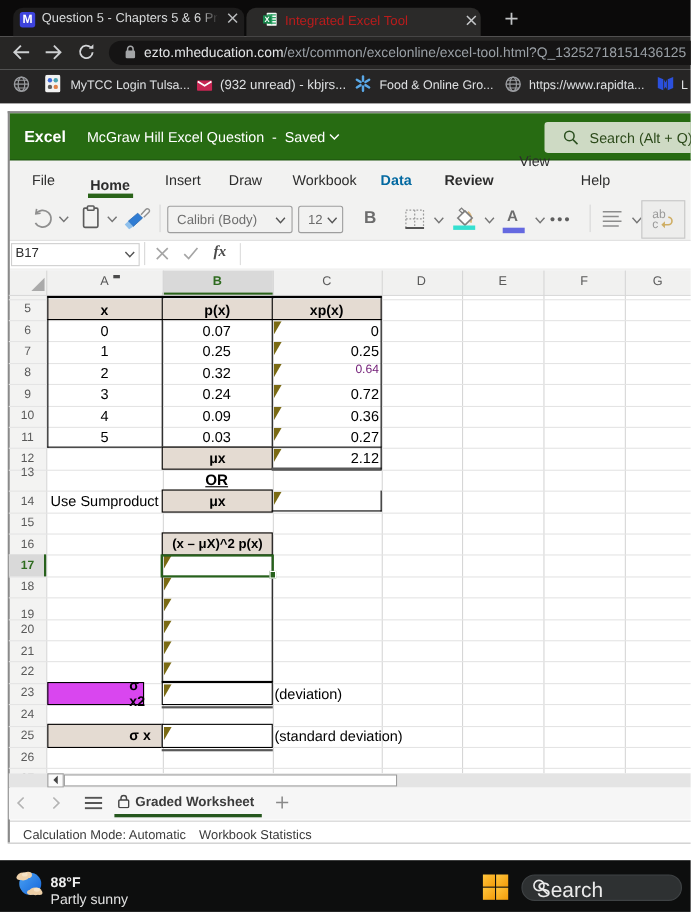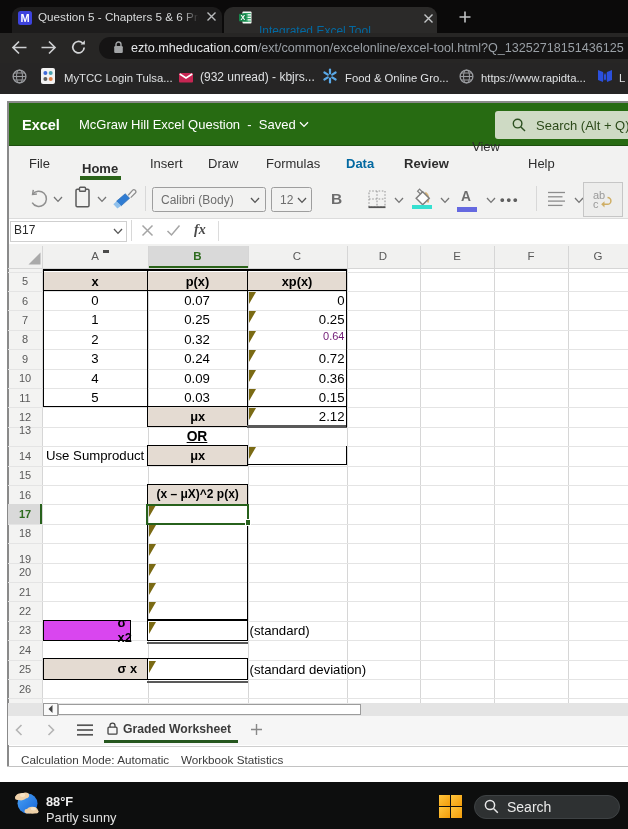--- a/index.html
+++ b/index.html
@@ -24,21 +24,21 @@
 <g stroke="#28a262" stroke-width="1.1">
       <line x1="4.2" y1="2.6" x2="11.8" y2="2.6"></line>
       <line x1="4.2" y1="5.1" x2="11.8" y2="5.1"></line>
       <line x1="4.2" y1="7.6" x2="11.8" y2="7.6"></line>
       <line x1="4.2" y1="10.1" x2="11.8" y2="10.1"></line>
     </g>
 <line x1="8" y1="2" x2="8" y2="11" stroke="#28a262" stroke-width="1.1"></line>
 <rect x="0" y="2.8" width="7.6" height="7.6" rx="0.8" fill="#17854b"></rect>
 <text x="3.8" y="8.9" font-size="7" font-weight="bold" fill="#fff" text-anchor="middle" font-family="Liberation Sans">X</text>
 </svg>
-<div class="ab" style="left:259px;top:24px;color:#0369a1;font-size:12px;white-space:nowrap">Integrated Excel Tool</div>
+<div class="ab" style="left:259px;top:12px;color:#b91c1c;font-size:12px;white-space:nowrap">Integrated Excel Tool</div>
 <svg class="ab" style="left:423px;top:13px" width="11" height="11" viewBox="0 0 11 11">
     <path d="M1.5 1.5 L9.5 9.5 M9.5 1.5 L1.5 9.5" stroke="#c5c7c9" stroke-width="1.4"></path>
   </svg>
 <svg class="ab" style="left:458px;top:10px" width="14" height="14" viewBox="0 0 14 14">
     <path d="M7 1.5 V12.5 M1.5 7 H12.5" stroke="#c1c3c5" stroke-width="1.6"></path>
   </svg>
 <div class="ab" style="left:0;top:33px;width:628px;height:30px;background:#272625"></div>
 <svg class="ab" style="left:11px;top:40px" width="17" height="15" viewBox="0 0 17 15">
     <path d="M8 1.5 L2 7.5 L8 13.5 M2.2 7.5 H15.5" stroke="#cdcfd1" stroke-width="1.7" fill="none"></path>
   </svg>
@@ -114,21 +114,21 @@
     <line x1="8.9" y1="8.9" x2="13" y2="13" stroke="#2c5020" stroke-width="1.4"></line>
   </svg>
 <div class="ab vc" style="left:536px;top:111px;height:28px;color:#2c4a1a;font-size:13px;white-space:nowrap">Search (Alt + Q)</div>
 <div class="ab" style="left:8.6px;top:145px;width:619.4px;height:1.4px;background:#1d4f0e"></div>
 <div class="ab" style="left:8.6px;top:146.4px;width:619.4px;height:71.4px;background:#f2f2f1"></div>
 <div class="ab" style="left:8.6px;top:217.8px;width:619.4px;height:1.2px;background:#dcdcdc"></div>
 <div class="ab vc" style="left:29px;top:147px;height:32px;color:#2d2d2d;font-size:13px;font-weight:normal">File</div>
 <div class="ab vc" style="left:82px;top:147px;height:43px;color:#2d2d2d;font-size:13px;font-weight:bold">Home</div>
 <div class="ab vc" style="left:150px;top:147px;height:32px;color:#2d2d2d;font-size:13px;font-weight:normal">Insert</div>
 <div class="ab vc" style="left:208px;top:147px;height:32px;color:#2d2d2d;font-size:13px;font-weight:normal">Draw</div>
-<div class="ab vc" style="left:266px;top:147px;height:32px;color:#2d2d2d;font-size:13px;font-weight:normal">Formulas</div>
+<div class="ab vc" style="left:266px;top:147px;height:32px;color:#2d2d2d;font-size:13px;font-weight:normal">Workbook</div>
 <div class="ab vc" style="left:346px;top:147px;height:32px;color:#0369a1;font-size:13px;font-weight:bold">Data</div>
 <div class="ab vc" style="left:404px;top:147px;height:32px;color:#2d2d2d;font-size:13px;font-weight:bold">Review</div>
 <div class="ab vc" style="left:472px;top:130px;height:32px;color:#2d2d2d;font-size:13px;font-weight:normal">View</div>
 <div class="ab vc" style="left:528px;top:147px;height:32px;color:#2d2d2d;font-size:13px;font-weight:normal">Help</div>
 <div class="ab" style="left:80px;top:176.4px;width:41px;height:3.2px;background:#2a6319"></div>
 <svg class="ab" style="left:28px;top:187px" width="22" height="23" viewBox="0 0 22 23">
     <path d="M4.6 7.4 A7.6 7.6 0 1 1 4.2 15.6" stroke="#8f8f8f" stroke-width="1.5" fill="none"></path>
     <path d="M8.9 6.9 L4.6 7.4 L5.3 2.9" stroke="#8f8f8f" stroke-width="1.5" fill="none"></path>
   </svg>
 <svg class="ab" style="left:53px;top:196px" width="10" height="7" viewBox="0 0 10 7">
@@ -311,38 +311,38 @@
 <div class="ab" style="left:157px;top:329.7px;width:80px;height:19.4px;display:flex;align-items:center;justify-content:center;color:#000;font-size:13.2px">0.32</div>
 <div class="ab" style="left:248px;top:326px;width:96.5px;height:19.4px;display:flex;align-items:center;justify-content:flex-end;color:#701a75;font-size:11px">0.64</div>
 <div class="ab" style="left:55px;top:349.1px;width:80px;height:19.4px;display:flex;align-items:center;justify-content:center;color:#000;font-size:13.2px">3</div>
 <div class="ab" style="left:157px;top:349.1px;width:80px;height:19.4px;display:flex;align-items:center;justify-content:center;color:#000;font-size:13.2px">0.24</div>
 <div class="ab" style="left:248px;top:349.1px;width:96.5px;height:19.4px;display:flex;align-items:center;justify-content:flex-end;color:#000;font-size:13.2px">0.72</div>
 <div class="ab" style="left:55px;top:368.5px;width:80px;height:19.4px;display:flex;align-items:center;justify-content:center;color:#000;font-size:13.2px">4</div>
 <div class="ab" style="left:157px;top:368.5px;width:80px;height:19.4px;display:flex;align-items:center;justify-content:center;color:#000;font-size:13.2px">0.09</div>
 <div class="ab" style="left:248px;top:368.5px;width:96.5px;height:19.4px;display:flex;align-items:center;justify-content:flex-end;color:#000;font-size:13.2px">0.36</div>
 <div class="ab" style="left:55px;top:387.9px;width:80px;height:19.4px;display:flex;align-items:center;justify-content:center;color:#000;font-size:13.2px">5</div>
 <div class="ab" style="left:157px;top:387.9px;width:80px;height:19.4px;display:flex;align-items:center;justify-content:center;color:#000;font-size:13.2px">0.03</div>
-<div class="ab" style="left:248px;top:387.9px;width:96.5px;height:19.4px;display:flex;align-items:center;justify-content:flex-end;color:#000;font-size:13.2px">0.15</div>
+<div class="ab" style="left:248px;top:387.9px;width:96.5px;height:19.4px;display:flex;align-items:center;justify-content:flex-end;color:#000;font-size:13.2px">0.27</div>
 <div class="ab" style="left:147px;top:406.1px;width:101.4px;height:21.4px;border:1.4px solid #000;box-sizing:border-box;background:#e4dbd2;display:flex;align-items:center;justify-content:center;color:#000;font-size:12.8px;font-weight:bold">μx</div>
 <div class="ab" style="left:248px;top:407.3px;width:96.5px;height:19.4px;display:flex;align-items:center;justify-content:flex-end;color:#000;font-size:13.2px">2.12</div>
 <div class="ab" style="left:247px;top:424.9px;width:100px;height:3.4px;background:#595959"></div>
 <div class="ab" style="left:345.8px;top:407.3px;width:1.4px;height:19.4px;background:#000"></div>
 <div class="ab" style="left:157px;top:426.7px;width:80px;height:19.4px;display:flex;align-items:center;justify-content:center;color:#000;font-size:13.8px;font-weight:bold;text-decoration:underline">OR</div>
 <div class="ab" style="left:46px;top:446.1px;height:19.4px;display:flex;align-items:center;color:#000;font-size:13.2px">Use Sumproduct</div>
 <div class="ab" style="left:147px;top:444.9px;width:101.4px;height:21.4px;border:1.4px solid #000;box-sizing:border-box;background:#e4dbd2;display:flex;align-items:center;justify-content:center;color:#000;font-size:12.8px;font-weight:bold">μx</div>
 <div class="ab" style="left:247px;top:464.1px;width:100.2px;height:1.4px;background:#000"></div>
 <div class="ab" style="left:345.8px;top:446.1px;width:1.4px;height:19.4px;background:#000"></div>
 <div class="ab" style="left:147px;top:483.7px;width:101.4px;height:21.4px;border:1.4px solid #000;box-sizing:border-box;background:#e4dbd2;display:flex;align-items:center;justify-content:center;color:#000;font-size:12px;font-weight:bold;white-space:nowrap">(x – μX)^2 p(x)</div>
 <div class="ab" style="left:147px;top:504.3px;width:1.4px;height:115.4px;background:#000"></div>
 <div class="ab" style="left:247px;top:504.3px;width:1.4px;height:115.4px;background:#000"></div>
 <div class="ab" style="left:147px;top:619.3px;width:101.4px;height:1.4px;background:#000"></div>
 <div class="ab" style="left:42.6px;top:619.5px;width:88px;height:21.4px;border:1.4px solid #000;box-sizing:border-box;background:#d946ef;display:flex;align-items:center;padding-left:74px;color:#000;font-size:12.8px;font-weight:bold">σ x2</div>
 <div class="ab" style="left:147px;top:619.5px;width:101.4px;height:21.4px;border:1.4px solid #000;box-sizing:border-box;background:#fff"></div>
 <div class="ab" style="left:147px;top:642.1px;width:101.4px;height:2.4px;background:#595959"></div>
-<div class="ab" style="left:249.5px;top:620.7px;height:19.4px;display:flex;align-items:center;color:#000;font-size:13.2px">(standard)</div>
+<div class="ab" style="left:249.5px;top:620.7px;height:19.4px;display:flex;align-items:center;color:#000;font-size:13.2px">(deviation)</div>
 <div class="ab" style="left:42.6px;top:658.3px;width:105.8px;height:21.4px;border:1.4px solid #000;box-sizing:border-box;background:#e4dbd2;display:flex;align-items:center;padding-left:74px;color:#000;font-size:12.8px;font-weight:bold">σ x</div>
 <div class="ab" style="left:147px;top:658.3px;width:101.4px;height:21.4px;border:1.4px solid #000;box-sizing:border-box;background:#fff"></div>
 <div class="ab" style="left:147px;top:680.9px;width:101.4px;height:2.4px;background:#595959"></div>
 <div class="ab" style="left:249.5px;top:659.5px;height:19.4px;display:flex;align-items:center;color:#000;font-size:13.2px">(standard deviation)</div>
 <svg class="ab" style="left:248.7px;top:291.9px" width="8" height="12" viewBox="0 0 8 12">
     <path d="M0 0 L7 0 L0 12 Z" fill="#7a6a14"></path>
   </svg>
 <svg class="ab" style="left:248.7px;top:311.3px" width="8" height="12" viewBox="0 0 8 12">
     <path d="M0 0 L7 0 L0 12 Z" fill="#7a6a14"></path>
   </svg>
@@ -451,12 +451,12 @@
 <div class="ab" style="left:46px;top:809.5px;color:#e2e2e2;font-size:12.8px">Partly sunny</div>
 <div class="ab" style="left:439px;top:795px;width:10.5px;height:10.5px;background:linear-gradient(135deg,#ffc53d,#f29c0a)"></div>
 <div class="ab" style="left:451px;top:795px;width:10.5px;height:10.5px;background:linear-gradient(135deg,#ffc53d,#f29c0a)"></div>
 <div class="ab" style="left:439px;top:807px;width:10.5px;height:10.5px;background:linear-gradient(135deg,#ffc53d,#f29c0a)"></div>
 <div class="ab" style="left:451px;top:807px;width:10.5px;height:10.5px;background:linear-gradient(135deg,#ffc53d,#f29c0a)"></div>
 <div class="ab" style="left:474px;top:794.5px;width:146px;height:24px;border-radius:12px;background:#2e3132;border:1px solid #3e4244;box-sizing:border-box"></div>
 <svg class="ab" style="left:484px;top:799px" width="15" height="15" viewBox="0 0 15 15">
     <circle cx="6" cy="6" r="4.6" fill="none" stroke="#e8e8e8" stroke-width="1.5"></circle>
     <line x1="9.5" y1="9.5" x2="13.8" y2="13.8" stroke="#e8e8e8" stroke-width="1.5"></line>
   </svg>
-<div class="ab" style="left:507px;top:799px;color:#eaeaea;font-size:14px">Search</div>
+<div class="ab" style="left:488px;top:799px;color:#eaeaea;font-size:19px">Search</div>
 </body></html>

